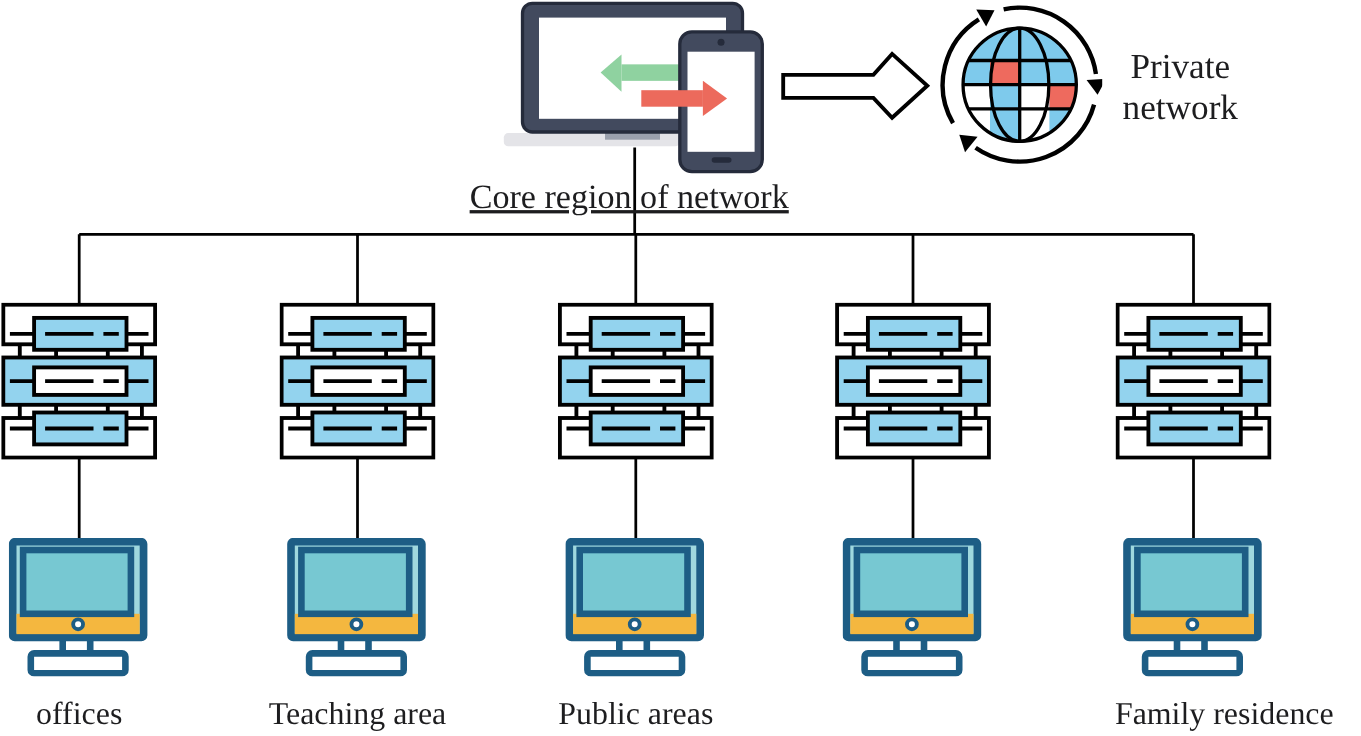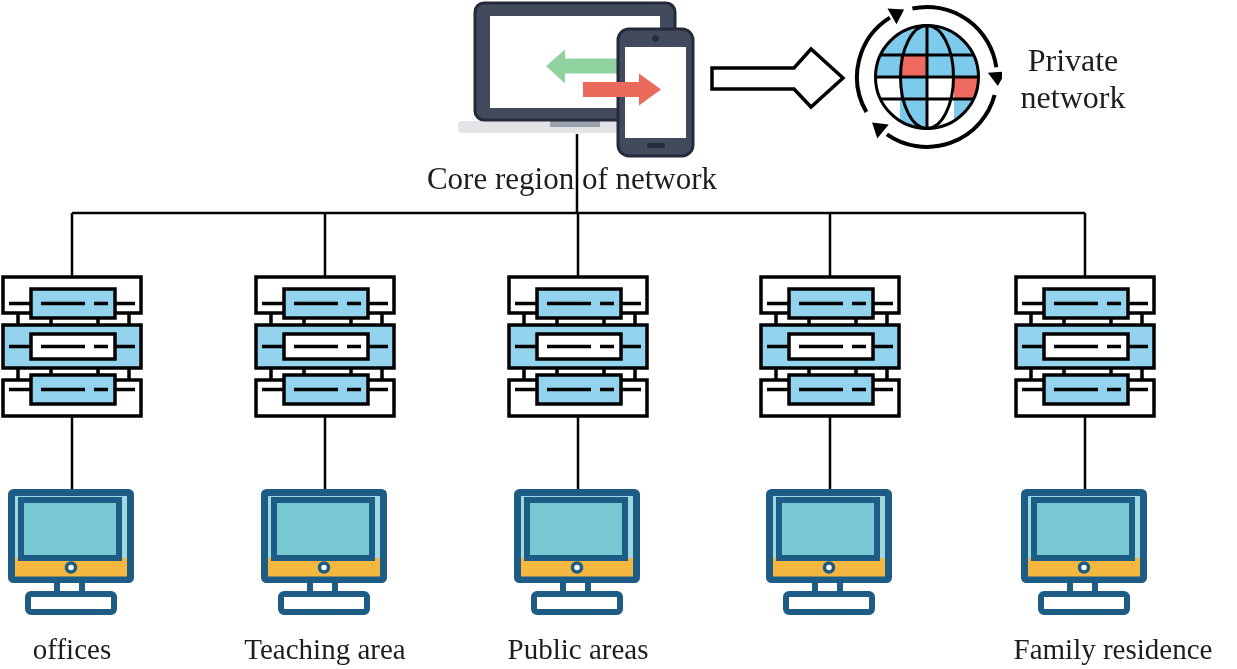--- a/index.html
+++ b/index.html
@@ -9,21 +9,21 @@
     background:#fff;
     font-family:"Liberation Serif", serif;
     overflow:hidden;
   }
   svg.lines{position:absolute;left:0;top:0;z-index:0;}
   .abs{position:absolute;}
   .core-icon{left:455px;top:0;z-index:2;}
   .core-label{
     left:372px;top:161px;width:400px;
     text-align:center;font-size:31px;color:var(--text_black,#1d1d1f);
-    z-index:1;letter-spacing:0px;
+    z-index:1;letter-spacing:0px;text-decoration:underline;
   }
   .flow-arrow{left:705px;top:40px;z-index:2;}
   .globe-icon{left:852px;top:2px;z-index:2;}
   .pn-label{
     left:1000px;top:42px;width:146px;
     text-align:center;font-size:32px;line-height:37px;
     color:var(--text_black,#1d1d1f);z-index:2;
   }
   .col{
     position:absolute;top:275px;width:200px;

